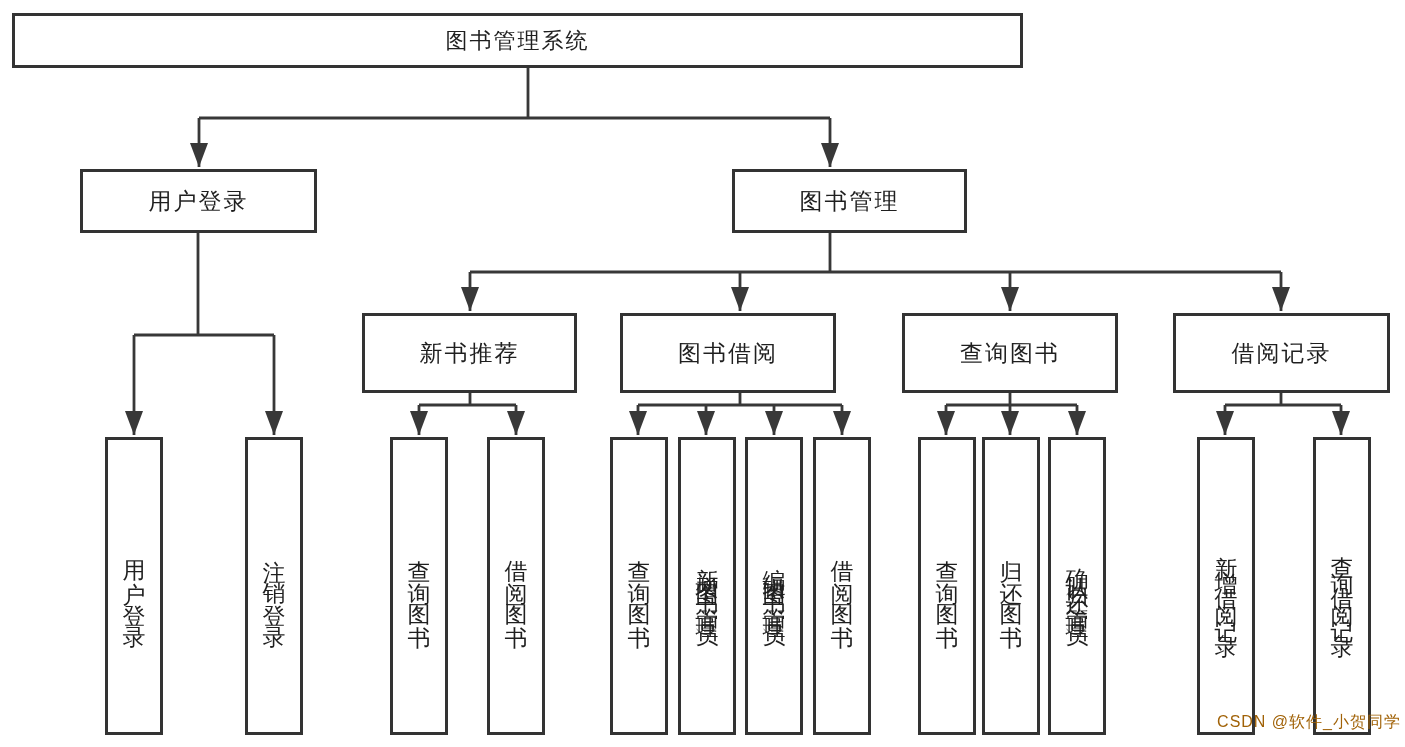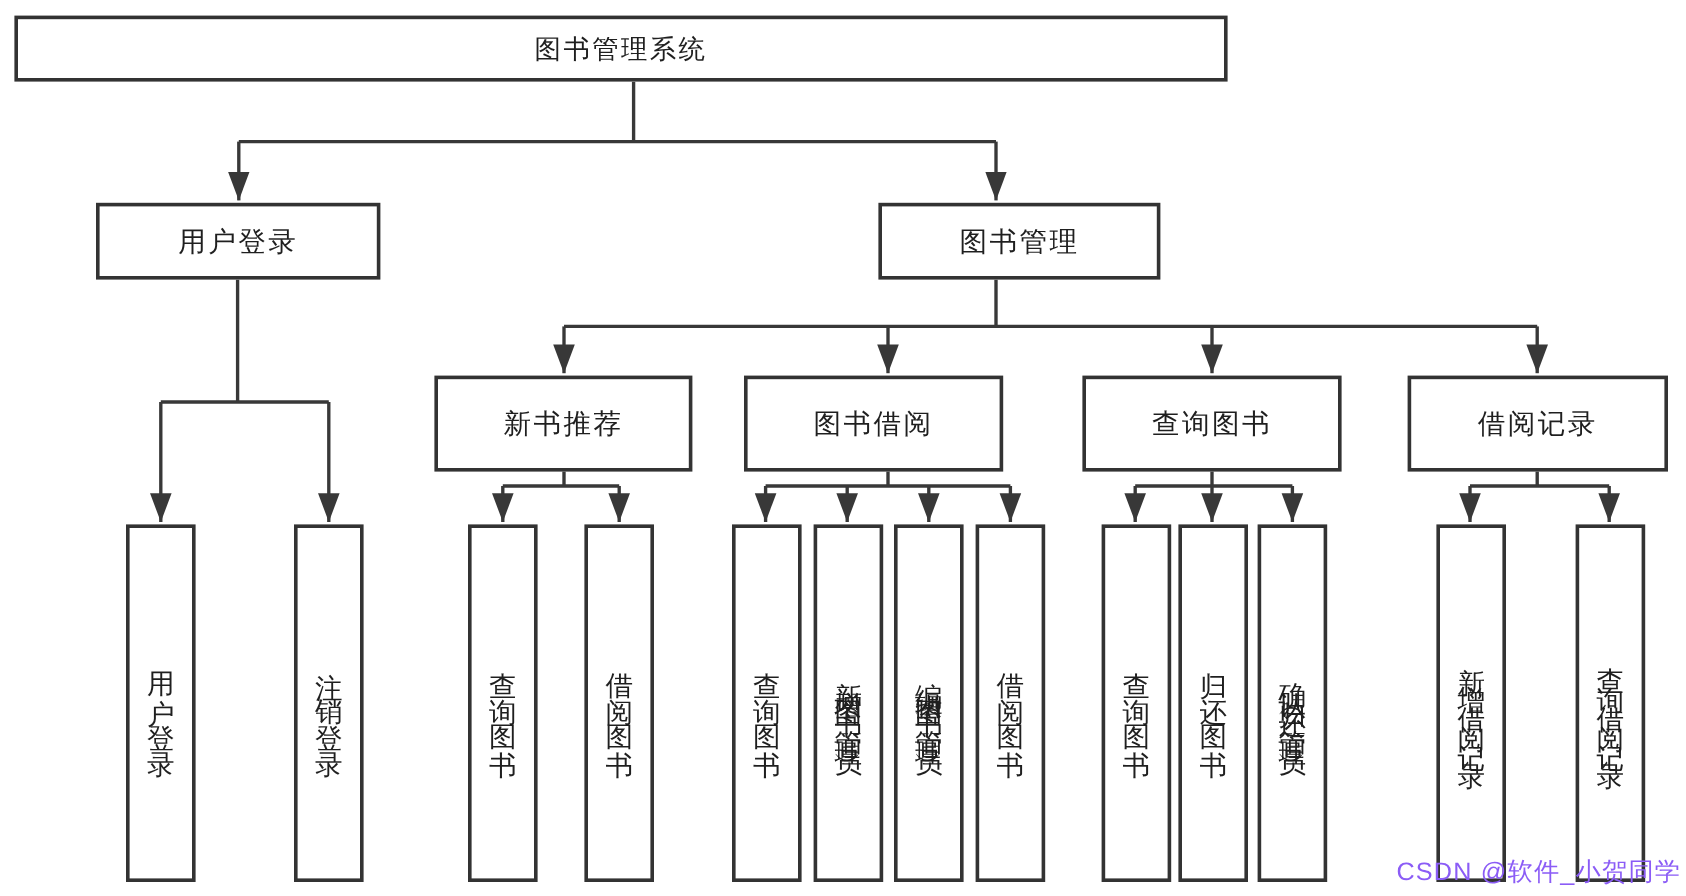--- a/index.html
+++ b/index.html
@@ -30,22 +30,22 @@
     writing-mode:vertical-rl;text-orientation:mixed;
     font-size:23px;line-height:1;white-space:nowrap;
   }
   .ls span{letter-spacing:22px;}
   .lm span{letter-spacing:16px;}
   .ll span{letter-spacing:8px;}
   .x0{left:105px}.x1{left:245px}.x2{left:390px}.x3{left:487px}.x4{left:610px}
   .x5{left:678px}.x6{left:745px}.x7{left:813px}.x8{left:918px}.x9{left:982px}
   .x10{left:1048px}.x11{left:1197px}.x12{left:1313px}
   .watermark{
-    position:absolute;right:4px;top:712px;font-size:21px;letter-spacing:1px;
-    color:#8b5cf6;z-index:5;white-space:nowrap;
+    position:absolute;right:4px;top:712px;font-size:16px;letter-spacing:1px;
+    color:#a16207;z-index:5;white-space:nowrap;
   }
 </style>
 </head>
 <body>
 
 <div class="canvas">
 
   <svg class="edges" width="1405" height="747" viewBox="0 0 1405 747" xmlns="http://www.w3.org/2000/svg">
     <defs>
       <marker id="arw" markerUnits="userSpaceOnUse" markerWidth="28" markerHeight="22" refX="24" refY="10" orient="auto">

